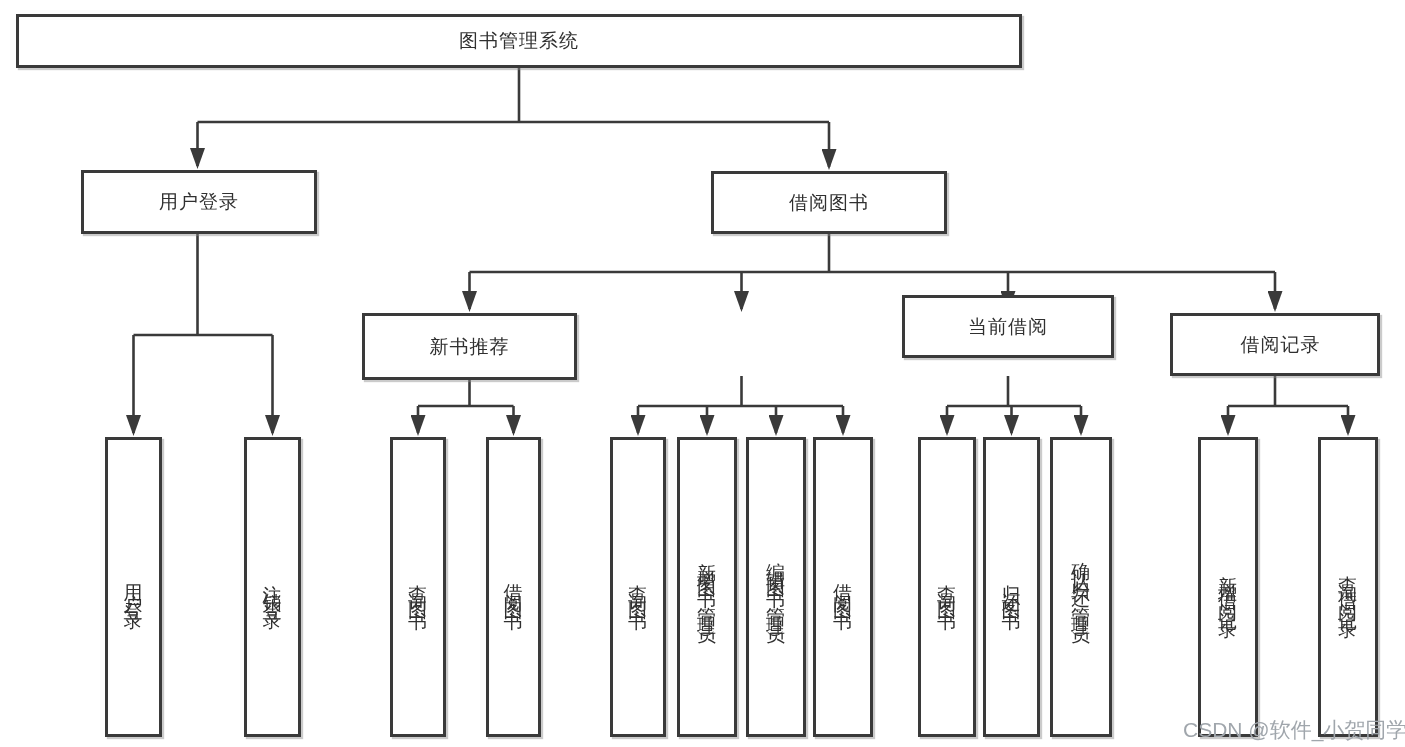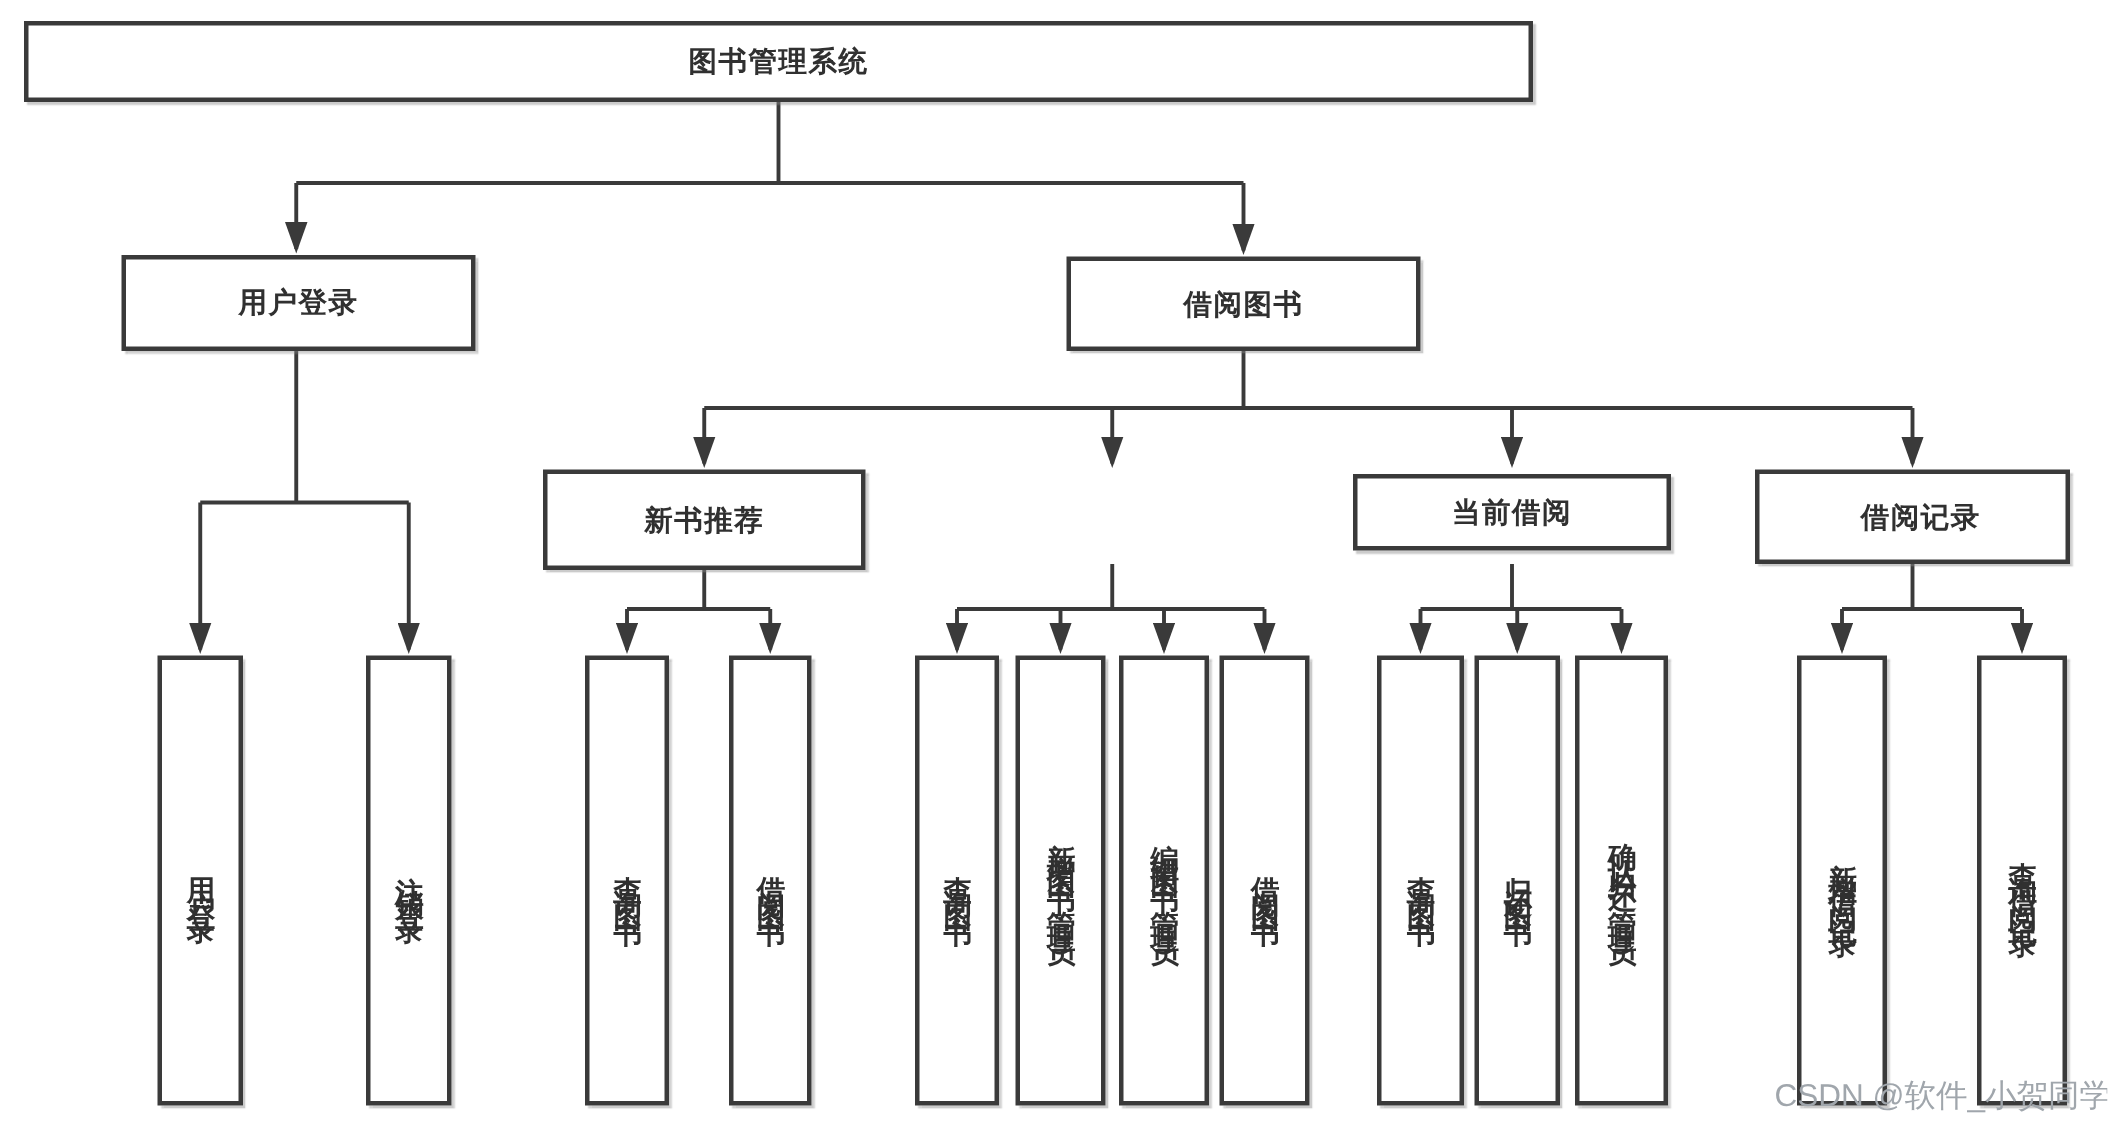--- a/index.html
+++ b/index.html
@@ -21,21 +21,20 @@
     display: flex;
     align-items: center;
     justify-content: center;
     box-shadow: 2px 2px 1px rgba(140,140,140,0.45);
     z-index: 2;
   }
   .node .lbl {
     font-size: 19px;
     letter-spacing: 1px;
     white-space: nowrap;
-    font-weight: bold;
   }
   .leaf .lbl {
     writing-mode: vertical-rl;
     text-orientation: mixed;
     font-size: 19px;
     line-height: 1;
     letter-spacing: 9px;
     white-space: nowrap;
   }
   .watermark {
@@ -110,21 +109,21 @@
   <div class="node" style="left:81px; top:170px; width:236px; height:64px;">
     <span class="lbl">用户登录</span>
   </div>
   <div class="node" style="left:711px; top:171px; width:236px; height:63px;">
     <span class="lbl">借阅图书</span>
   </div>
 
   <div class="node" style="left:362px; top:313px; width:215px; height:67px;">
     <span class="lbl">新书推荐</span>
   </div>
-  <div class="node" style="left:902px; top:316px; width:212px; height:51px;">
+  <div class="node" style="left:902px; top:295px; width:212px; height:63px;">
     <span class="lbl">当前借阅</span>
   </div>
   <div class="node" style="left:1170px; top:313px; width:210px; height:63px;padding-left:11px;">
     <span class="lbl">借阅记录</span>
   </div>
 
   <div class="node leaf" style="left:105px; top:437px; width:57px; height:300px;">
     <span class="lbl">用户登录</span>
   </div>
   <div class="node leaf" style="left:244px; top:437px; width:57px; height:300px;">

